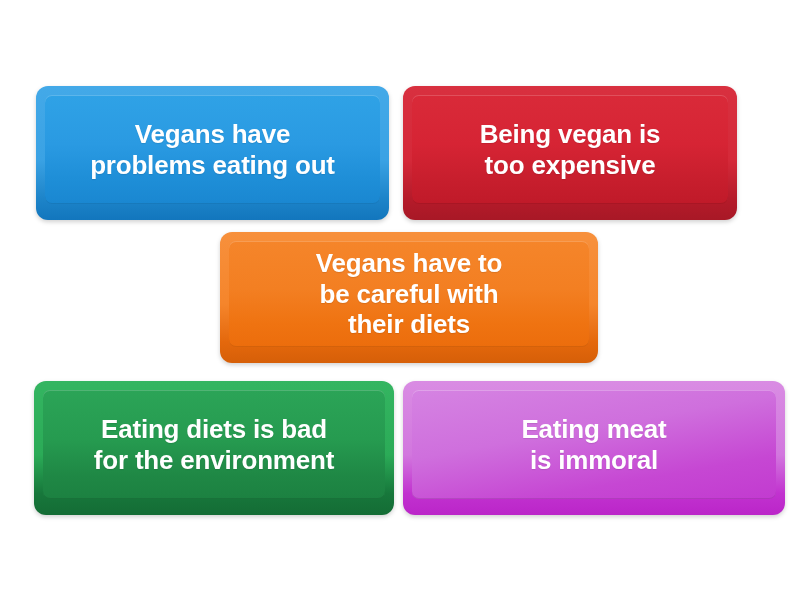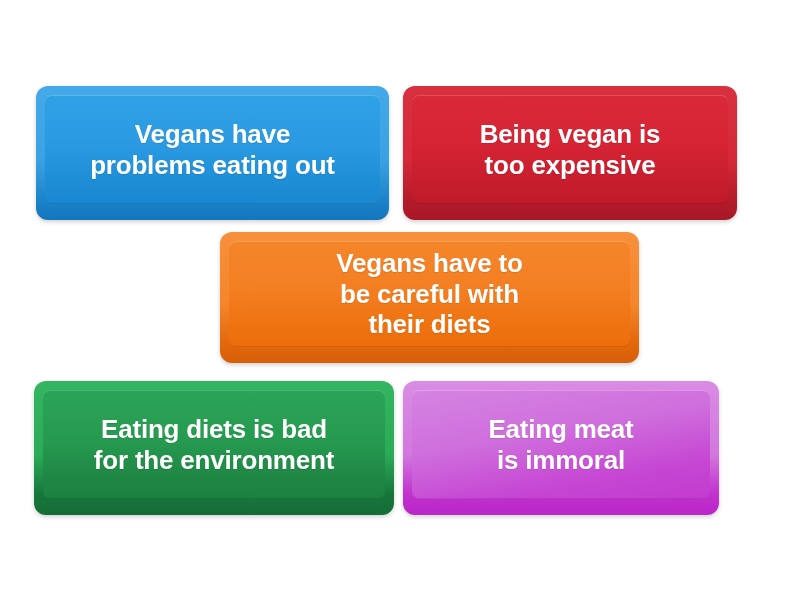--- a/index.html
+++ b/index.html
@@ -122,35 +122,35 @@
     </div>
   </div>
 
   <div class="tile tile-red" style="left:403px; top:86px; width:334px; height:134px;">
     <div class="tile-face">
       <span class="tile-label">Being vegan is
 too expensive</span>
     </div>
   </div>
 
-  <div class="tile tile-orange" style="left:220px; top:232px; width:419px; height:131px;">
+  <div class="tile tile-orange" style="left:220px; top:232px; width:378px; height:131px;">
     <div class="tile-face">
       <span class="tile-label">Vegans have to
 be careful with
 their diets</span>
     </div>
   </div>
 
   <div class="tile tile-green" style="left:34px; top:381px; width:360px; height:134px;">
     <div class="tile-face">
       <span class="tile-label">Eating diets is bad
 for the environment</span>
     </div>
   </div>
 
-  <div class="tile tile-purple" style="left:403px; top:381px; width:316px; height:134px;">
+  <div class="tile tile-purple" style="left:403px; top:381px; width:382px; height:134px;">
     <div class="tile-face">
       <span class="tile-label">Eating meat
 is immoral</span>
     </div>
   </div>
 
 </div>
 
 </body></html>

